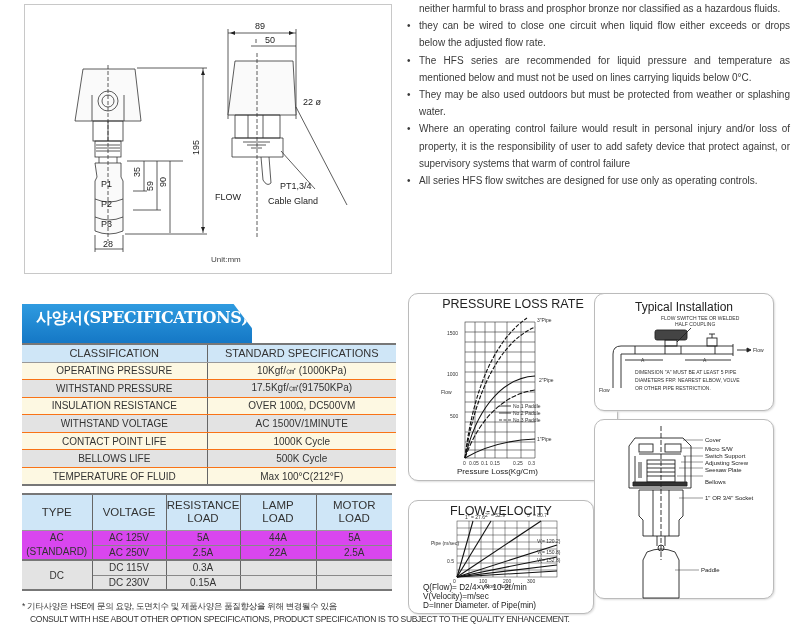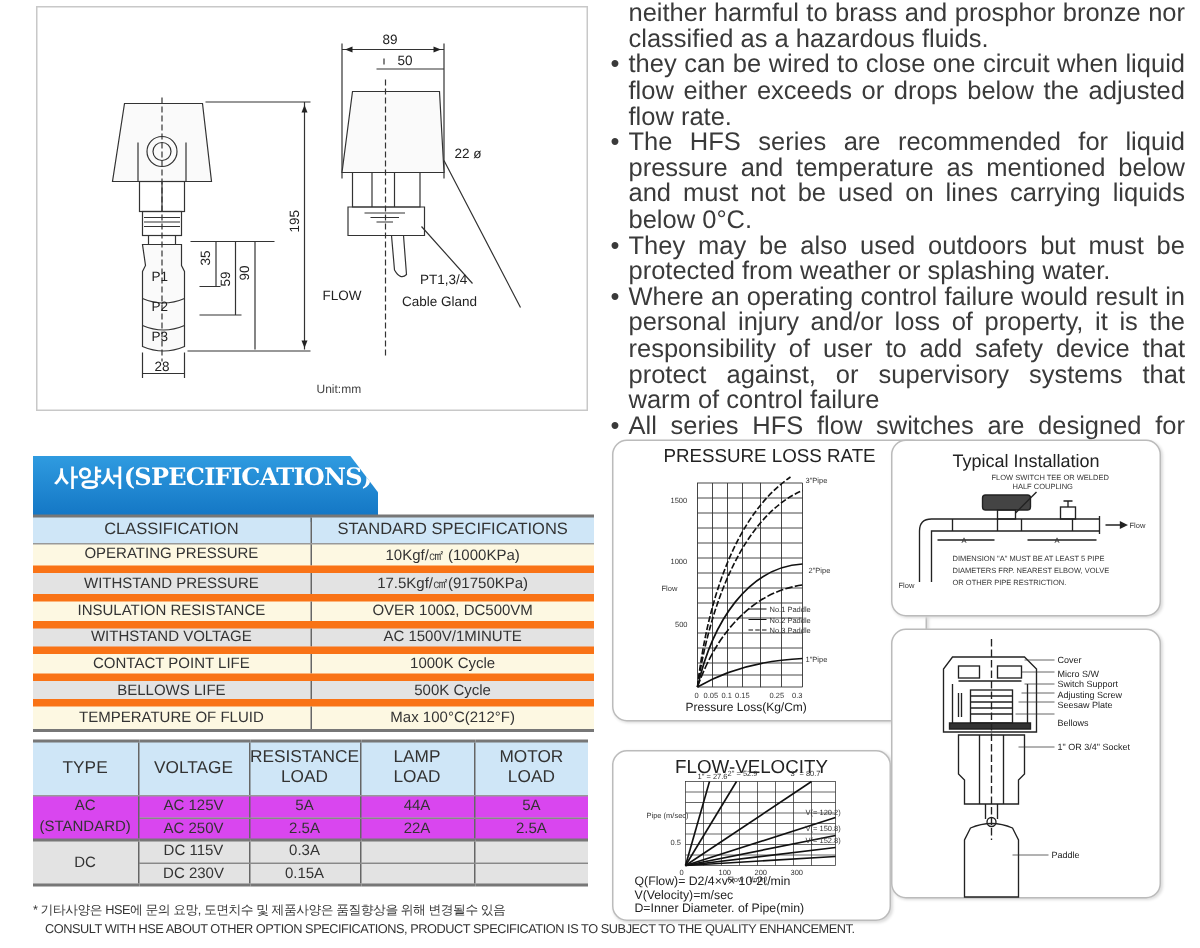--- a/index.html
+++ b/index.html
@@ -3,33 +3,33 @@
 <meta charset="utf-8">
 <style>
   * { box-sizing: border-box; margin: 0; padding: 0; }
   html, body { width: 800px; height: 632px; background: #ffffff; overflow: hidden; }
   body { position: relative; font-family: "Liberation Sans", sans-serif; color: #333; }
 
   .drawing-box { position: absolute; left: 24px; top: 4px; width: 368px; height: 270px; border: 1px solid #c8c8c8; background: #fff; }
   .drawing-box svg { position: absolute; left: 0; top: 0; }
   .unit-label { position: absolute; left: 186px; top: 250px; font-size: 8px; color: #444; }
 
-  .bullets { position: absolute; left: 405px; top: 0px; width: 385px; font-size: 17px; line-height: 17.2px; color: #3a3a3a; }
+  .bullets { position: absolute; left: 405px; top: 0px; width: 385px; font-size: 10px; line-height: 17.2px; color: #3a3a3a; }
   .bullets .para { text-align: justify; }
   .bullets .item { position: relative; padding-left: 14px; text-align: justify; }
   .bullets .item::before { content: "•"; position: absolute; left: 2px; top: 0; }
 
   .spec-banner { position: absolute; left: 22px; top: 304px; width: 230px; height: 44px;
     background: linear-gradient(#2f9be0, #1173c2); clip-path: polygon(0 0, 92% 0, 100% 55%, 100% 100%, 0 100%);
     color: #fff; font-family: "DejaVu Serif", serif; font-weight: bold; font-size: 16px; line-height: 28px; padding-left: 14px; letter-spacing: -0.5px; }
 
   table { border-collapse: collapse; position: absolute; font-family: "Liberation Sans", sans-serif; color: #333; }
   .spec-table { left: 22px; top: 343px; width: 374px; font-size: 10px; }
   .spec-table th { background: #cfe6f7; font-weight: normal; font-size: 11px; height: 18px; border-top: 2px solid #777; border-bottom: 1px solid #999; }
-  .spec-table td { height: 17.6px; text-align: center; border-bottom: 5px solid #f97316; }
+  .spec-table td { height: 17.6px; text-align: center; border-bottom: 1px solid #f97316; }
   .spec-table th:first-child, .spec-table td:first-child { border-right: 1px solid #666; width: 185px; }
   .spec-table tr.odd td { background: #fdf8e2; }
   .spec-table tr.even td { background: #e3e3e3; }
   .spec-table tr:last-child td { border-bottom: 2px solid #777; }
 
   .load-table { left: 22px; top: 493px; width: 370px; font-size: 10px; }
   .load-table th { background: #cfe6f7; font-weight: normal; font-size: 11.5px; line-height: 13px; height: 36px; border-top: 2px solid #777; border-bottom: 1px solid #999; border-right: 1px solid #666; }
   .load-table th:last-child { border-right: none; }
   .load-table td { height: 15px; text-align: center; border-right: 1px solid #666; border-bottom: 1px solid #888; line-height: 13px; }
   .load-table td:last-child { border-right: none; }

